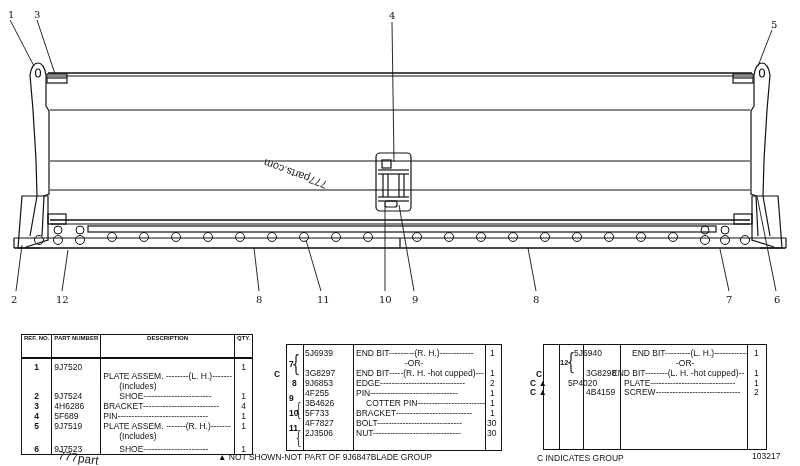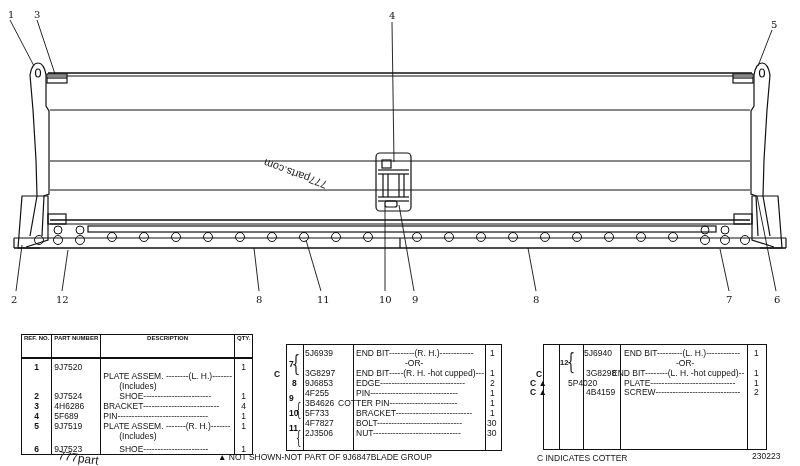--- a/index.html
+++ b/index.html
@@ -250,21 +250,21 @@
       <span style="position:absolute;left:203px">2</span>
     </div>
     <div class="row" style="top:43px;left:0;width:214px;">
       <span style="position:absolute;left:18px">4F255</span>
       <span style="position:absolute;left:69px">PIN-------------------------------</span>
       <span style="position:absolute;left:203px">1</span>
     </div>
     <span class="row" style="top:48px;left:2px;font-weight:bold">9</span>
     <div class="row" style="top:53px;left:0;width:214px;">
       <span style="position:absolute;left:18px">3B4626</span>
-      <span style="position:absolute;left:51px">COTTER PIN------------------------</span>
+      <span style="position:absolute;left:79px">COTTER PIN------------------------</span>
       <span style="position:absolute;left:203px">1</span>
     </div>
     <div class="row" style="top:63px;left:0;width:214px;">
       <span style="position:absolute;left:2px;font-weight:bold">10</span>
       <span style="position:absolute;left:18px">5F733</span>
       <span style="position:absolute;left:69px">BRACKET---------------------------</span>
       <span style="position:absolute;left:203px">1</span>
     </div>
     <div class="row" style="top:73px;left:0;width:214px;">
       <span style="position:absolute;left:18px">4F7827</span>
@@ -284,22 +284,22 @@
 <div>
   <div class="panel" style="left:543px;top:344px;width:222px;height:104px;">
     <div class="vline" style="left:15px"></div>
     <div class="vline" style="left:39px"></div>
     <div class="vline" style="left:76px"></div>
     <div class="vline" style="left:203px"></div>
     <div class="brace" style="left:20px;top:6px;font-size:22px;line-height:22px;transform:scaleX(0.6);">{</div>
     <span class="row" style="top:13px;left:16px;font-weight:bold;font-size:7.5px">12</span>
 
     <div class="row" style="top:3px;left:0;width:222px;">
-      <span style="position:absolute;left:40px">5J6940</span>
-      <span style="position:absolute;left:80px">END BIT---------(L. H.)------------</span>
+      <span style="position:absolute;left:30px">5J6940</span>
+      <span style="position:absolute;left:88px">END BIT---------(L. H.)------------</span>
       <span style="position:absolute;left:210px">1</span>
     </div>
     <div class="row" style="top:13px;left:0;width:222px;">
       <span style="position:absolute;left:132px">-OR-</span>
     </div>
     <div class="row" style="top:23px;left:0;width:222px;">
       <span style="position:absolute;left:42px">3G8298</span>
       <span style="position:absolute;left:68px">END BIT--------(L. H. -hot cupped)--</span>
       <span style="position:absolute;left:210px">1</span>
     </div>
@@ -313,14 +313,14 @@
       <span style="position:absolute;left:80px">SCREW------------------------------</span>
       <span style="position:absolute;left:210px">2</span>
     </div>
   </div>
   <span class="mark" style="left:536px;top:369px">C</span>
   <span class="mark" style="left:530px;top:378px">C ▲</span>
   <span class="mark" style="left:530px;top:387px">C ▲</span>
 </div>
 
 <span class="footer" style="left:218px;top:452px">▲ NOT SHOWN-NOT PART OF 9J6847BLADE GROUP</span>
-<span class="footer" style="left:537px;top:453px">C  INDICATES COTTER</span>
-<span class="footer" style="left:752px;top:451px">230223</span>
+<span class="footer" style="left:537px;top:453px">C  INDICATES GROUP</span>
+<span class="footer" style="left:752px;top:451px">103217</span>
 
 </body></html>

